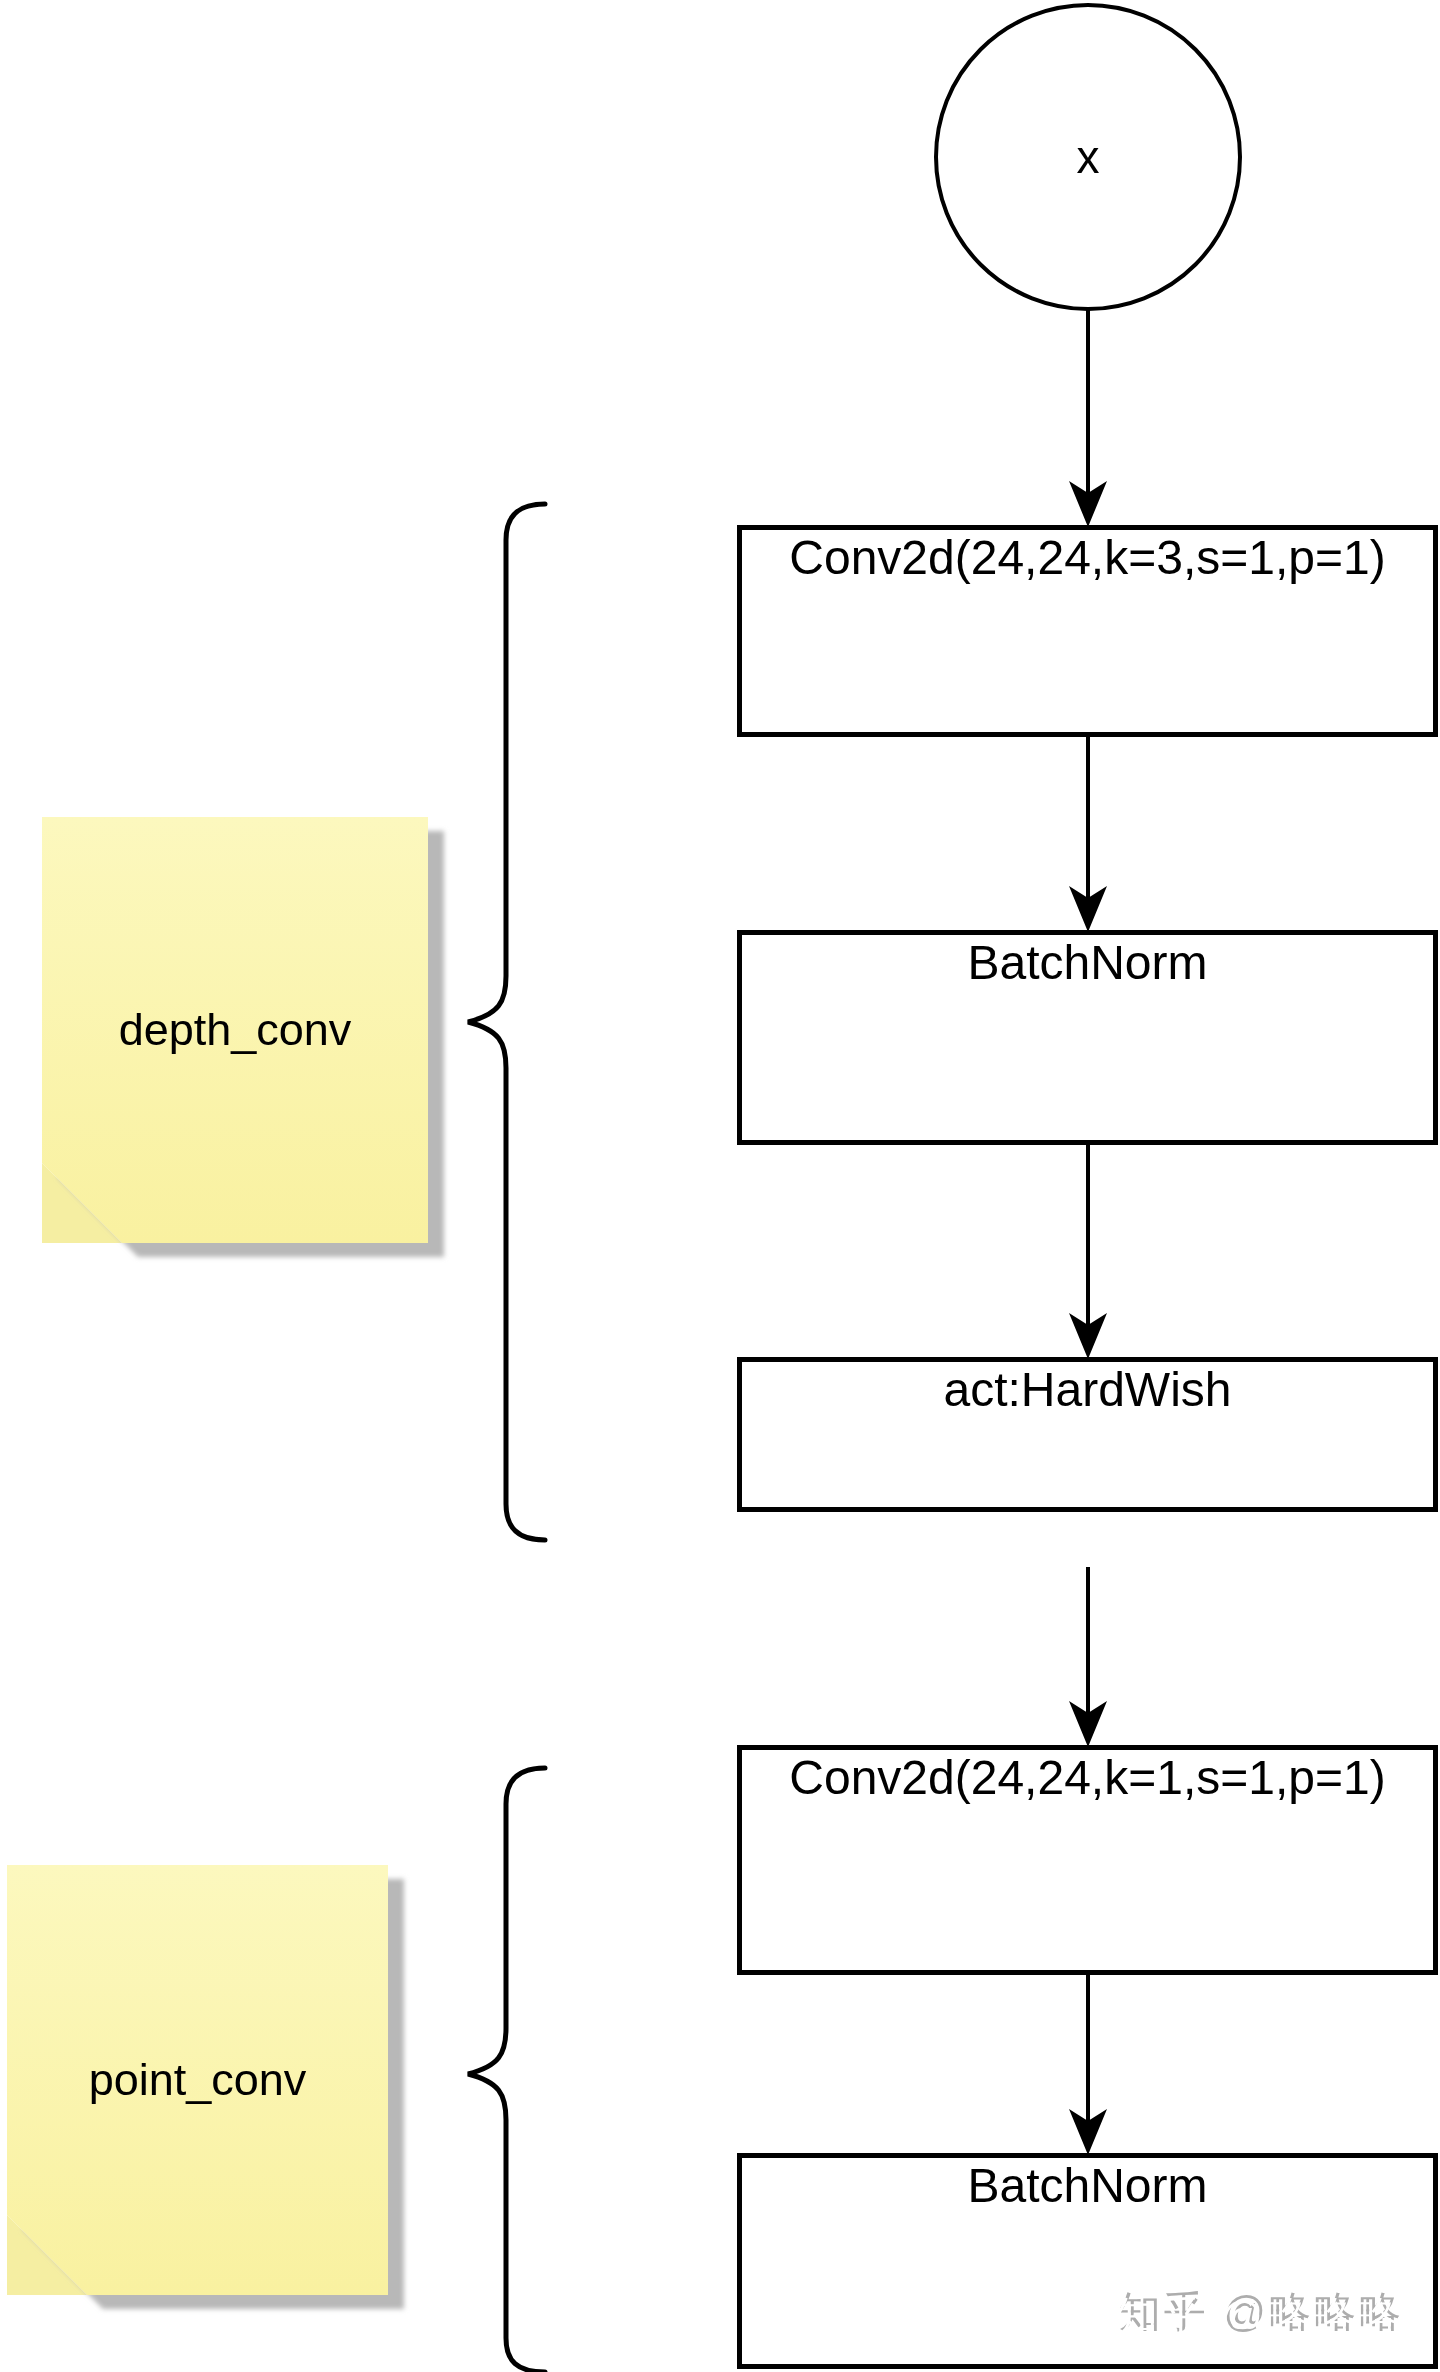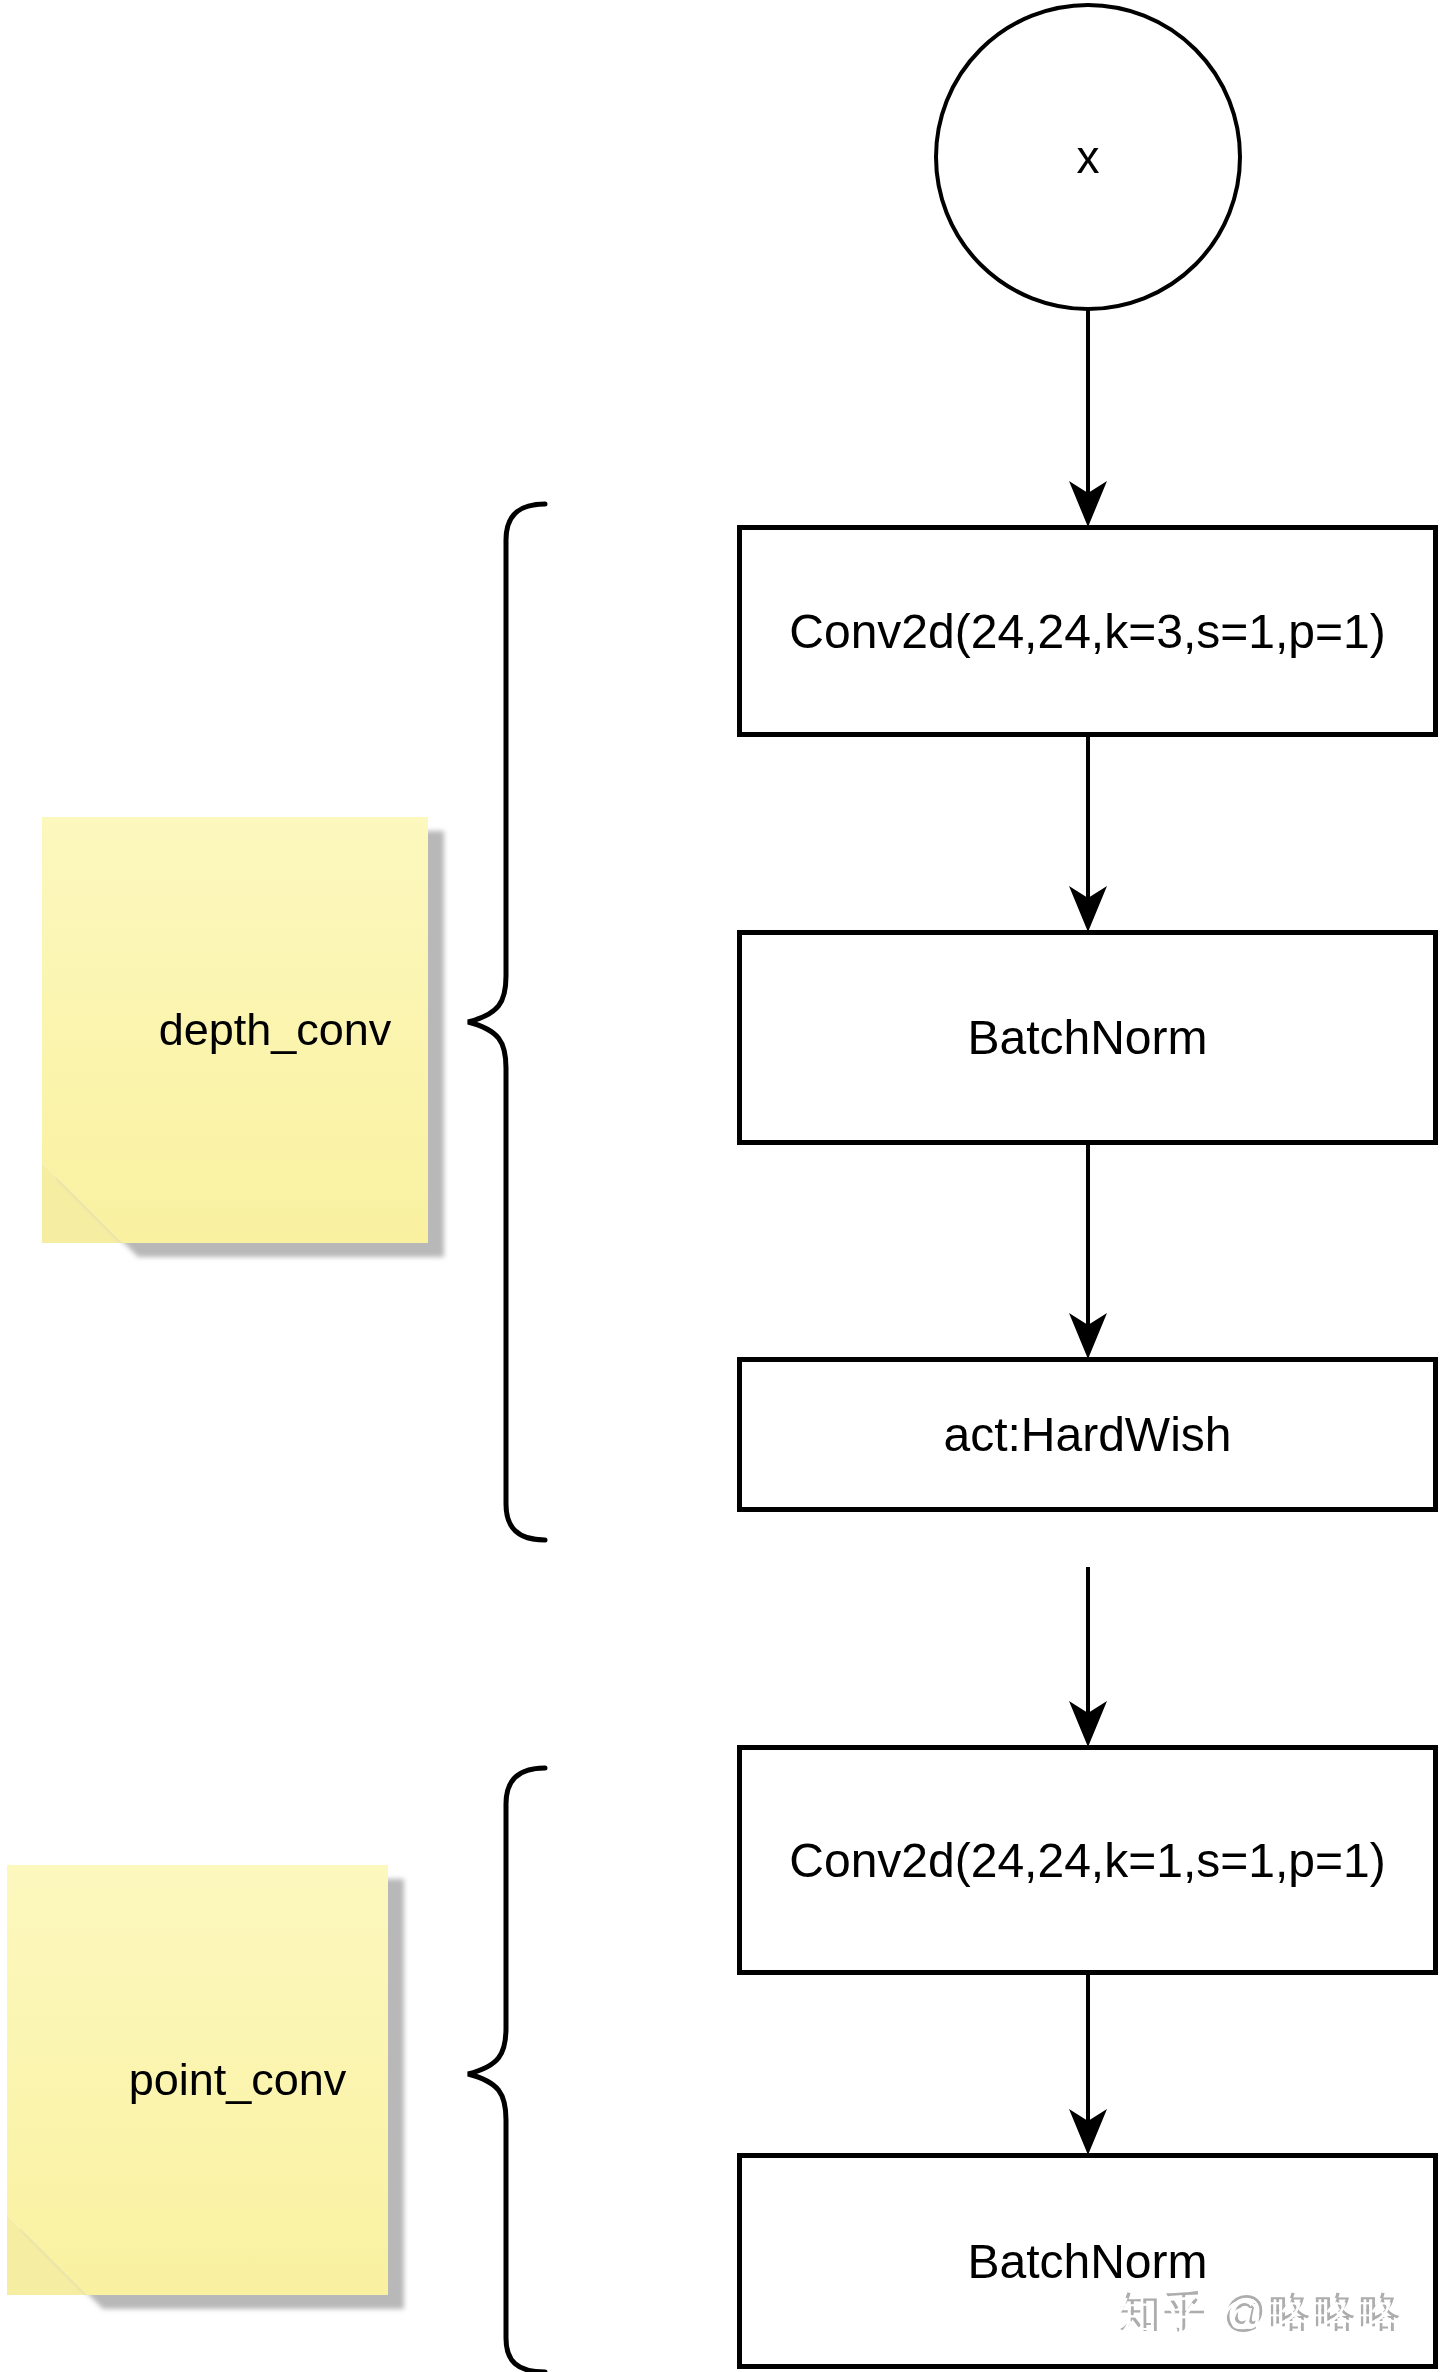--- a/index.html
+++ b/index.html
@@ -4,35 +4,35 @@
 <style>
   html,body{margin:0;padding:0;background:#ffffff;}
   .canvas{
     position:relative;width:1440px;height:2372px;background:#ffffff;overflow:hidden;
     font-family:"Liberation Sans","DejaVu Sans",sans-serif;color:#000;
   }
   svg.layer{position:absolute;left:0;top:0;width:1440px;height:2372px;display:block;}
   .flow-box{
     position:absolute;left:737px;width:701px;box-sizing:border-box;
     border:5px solid #000;background:#fff;
-    display:flex;align-items:center;justify-content:center;
+    display:flex;align-items:flex-start;justify-content:center;
     font-size:48px;letter-spacing:0px;white-space:nowrap;
   }
   .box1{top:525px;height:212px;}
   .box2{top:930px;height:215px;}
   .box3{top:1357px;height:155px;}
   .box4{top:1745px;height:230px;}
   .box5{top:2153px;height:216px;}
   .circle-label{
     position:absolute;left:988px;top:107px;width:200px;height:100px;
     display:flex;align-items:center;justify-content:center;font-size:46px;
   }
   .note-label{
     position:absolute;display:flex;align-items:center;justify-content:center;
-    font-size:45px;white-space:nowrap;padding-left:40px;
+    font-size:45px;white-space:nowrap;
   }
   .note-label.n1{left:42px;top:817px;width:386px;height:426px;}
   .note-label.n2{left:7px;top:1865px;width:381px;height:430px;}
   .watermark{
     position:absolute;right:36px;top:2284px;height:60px;
     font-size:42px;letter-spacing:3px;white-space:nowrap;
   }
   .watermark .wm{position:absolute;right:0;top:0;}
   .watermark .wm-gray{color:#adadad;}
   .watermark .wm-white{color:#ffffff;transform:translate(-3px,5px);}

